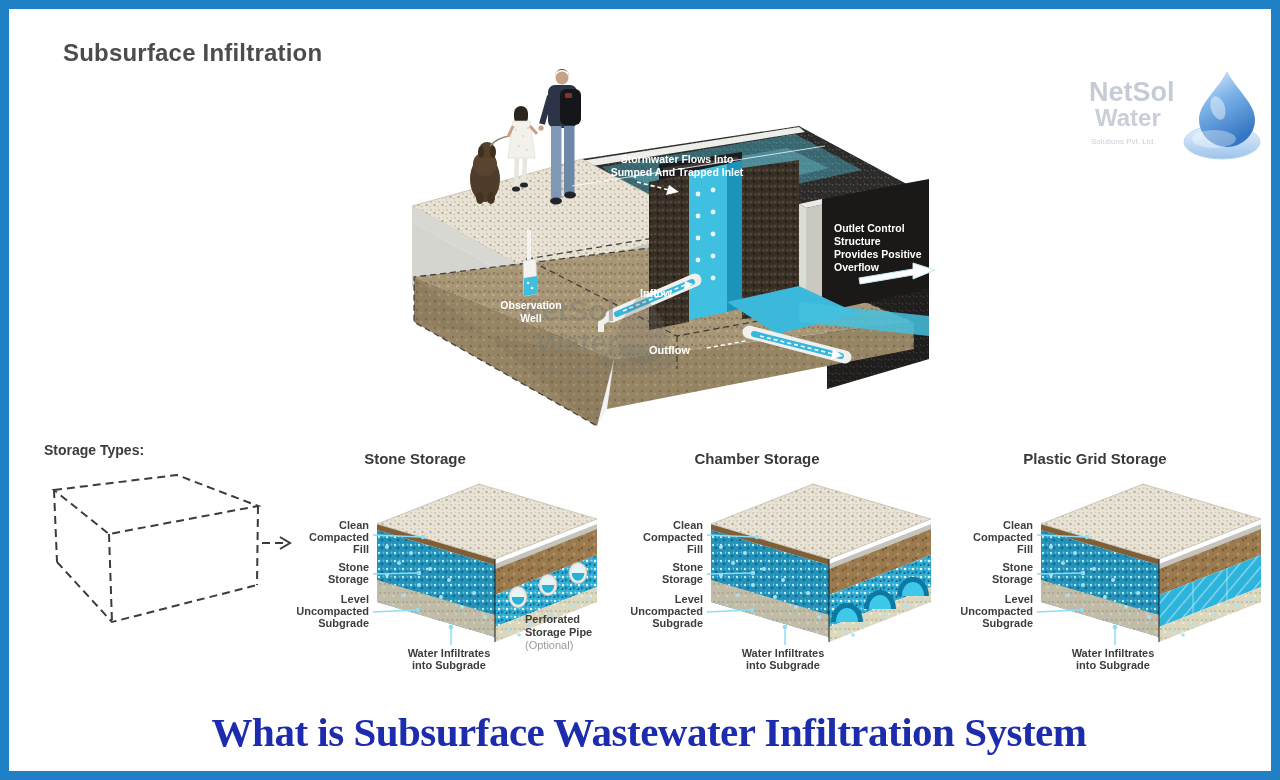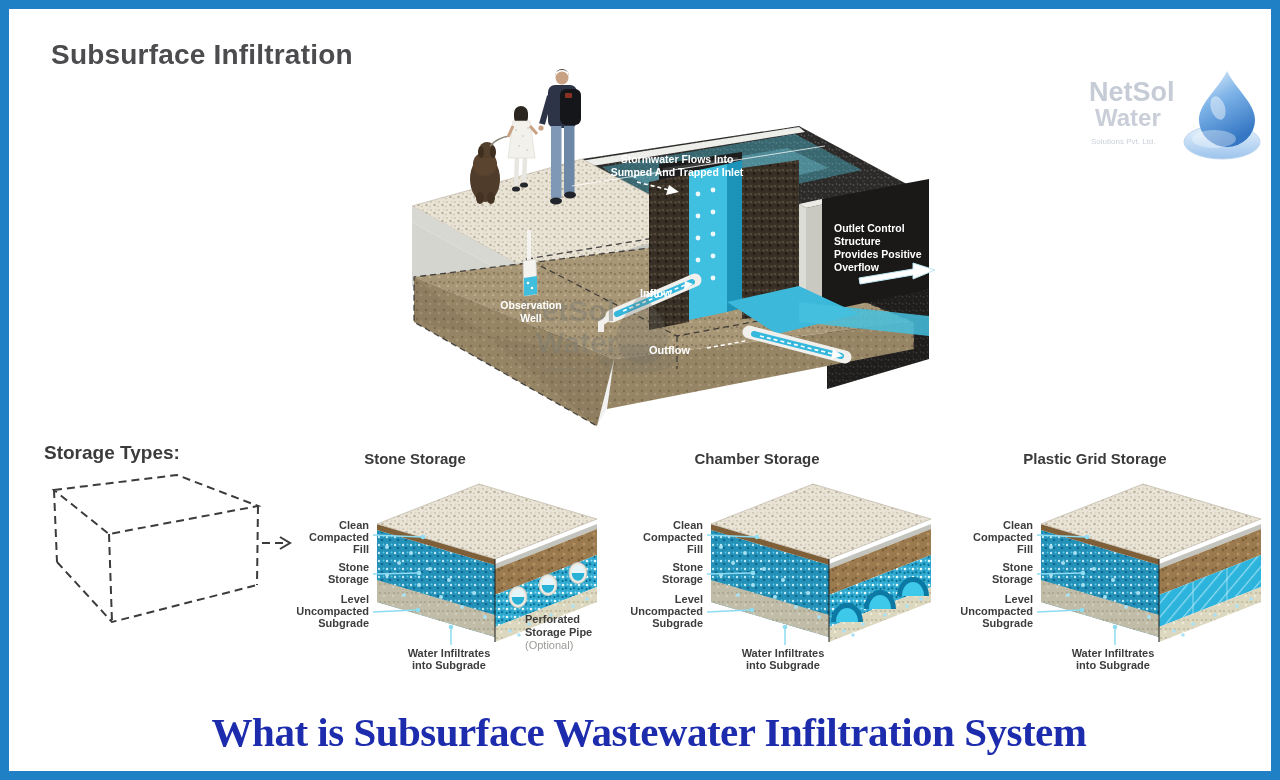--- a/index.html
+++ b/index.html
@@ -1,21 +1,21 @@
 <!DOCTYPE html>
 <html><head>
 <meta charset="utf-8">
 <style>
   * { margin:0; padding:0; box-sizing:border-box; }
   html,body { width:1280px; height:780px; background:#ffffff; font-family:"Liberation Sans", sans-serif; overflow:hidden; }
   .frame { position:absolute; inset:0; width:1280px; height:780px; border:9px solid #2080c5; background:#ffffff; }
-  .page-title { position:absolute; left:42px; top:30px; font-size:28px; font-weight:bold; color:#4c4c4f; letter-spacing:0.2px; }
+  .page-title { position:absolute; left:54px; top:30px; font-size:24px; font-weight:bold; color:#4c4c4f; letter-spacing:0.2px; }
   .logo { position:absolute; left:1072px; top:56px; width:195px; height:105px; }
   .main-illo { position:absolute; left:388px; top:55px; width:540px; height:380px; }
-  .storage-title { position:absolute; left:35px; top:433px; font-size:19px; font-weight:bold; color:#3b3b3b; }
+  .storage-title { position:absolute; left:35px; top:433px; font-size:14px; font-weight:bold; color:#3b3b3b; }
   .cube { position:absolute; left:25px; top:458px; width:270px; height:178px; }
   .panel { position:absolute; top:438px; width:330px; height:240px; }
   .panel-0 { left:288px; }
   .panel-1 { left:622px; }
   .panel-2 { left:952px; }
   .footer-title { position:absolute; left:0; top:699px; width:1280px; text-align:center;
       font-family:"Liberation Serif", serif; font-size:41px; font-weight:600; color:#1c2cad; letter-spacing:-0.5px; }
   svg text { font-family:"Liberation Sans", sans-serif; }
   .lbl { font-size:11px; font-weight:bold; fill:#3d3d3d; }
   .lbl-gray { font-size:11px; font-weight:normal; fill:#9b9b98; }

